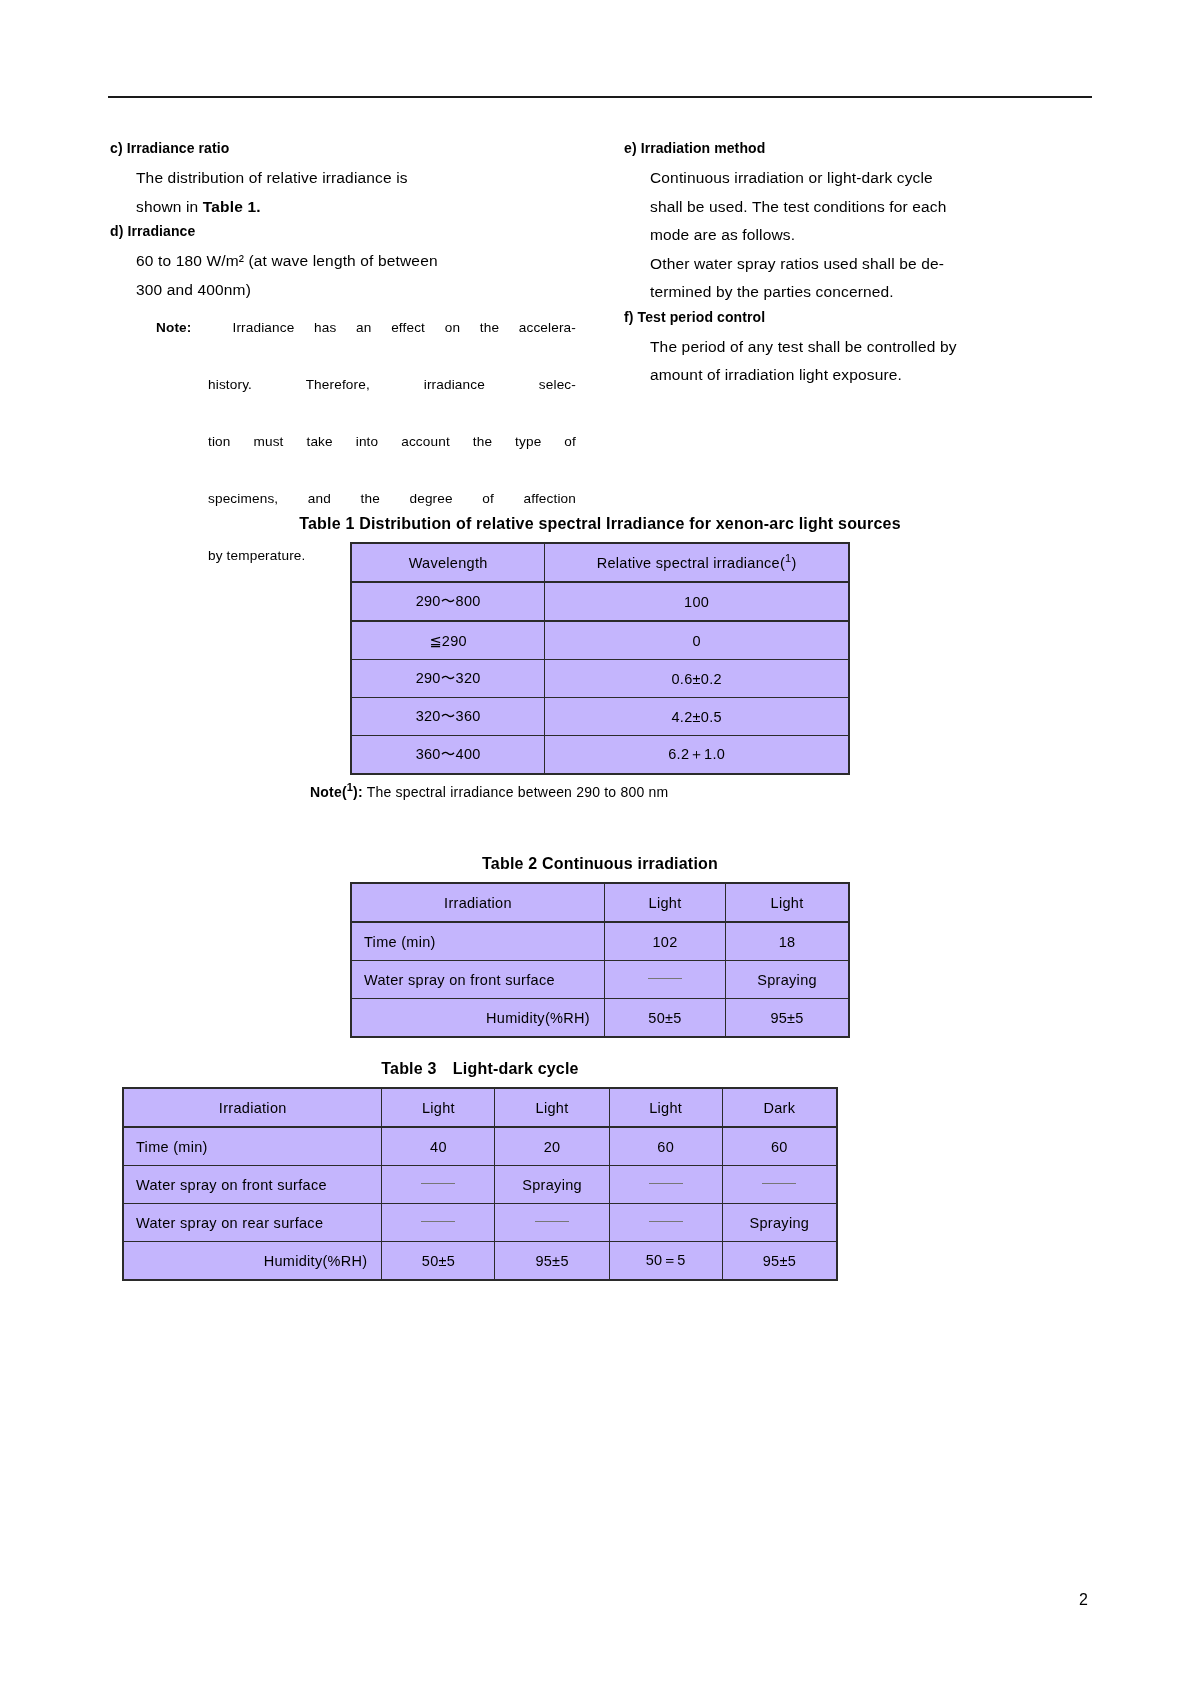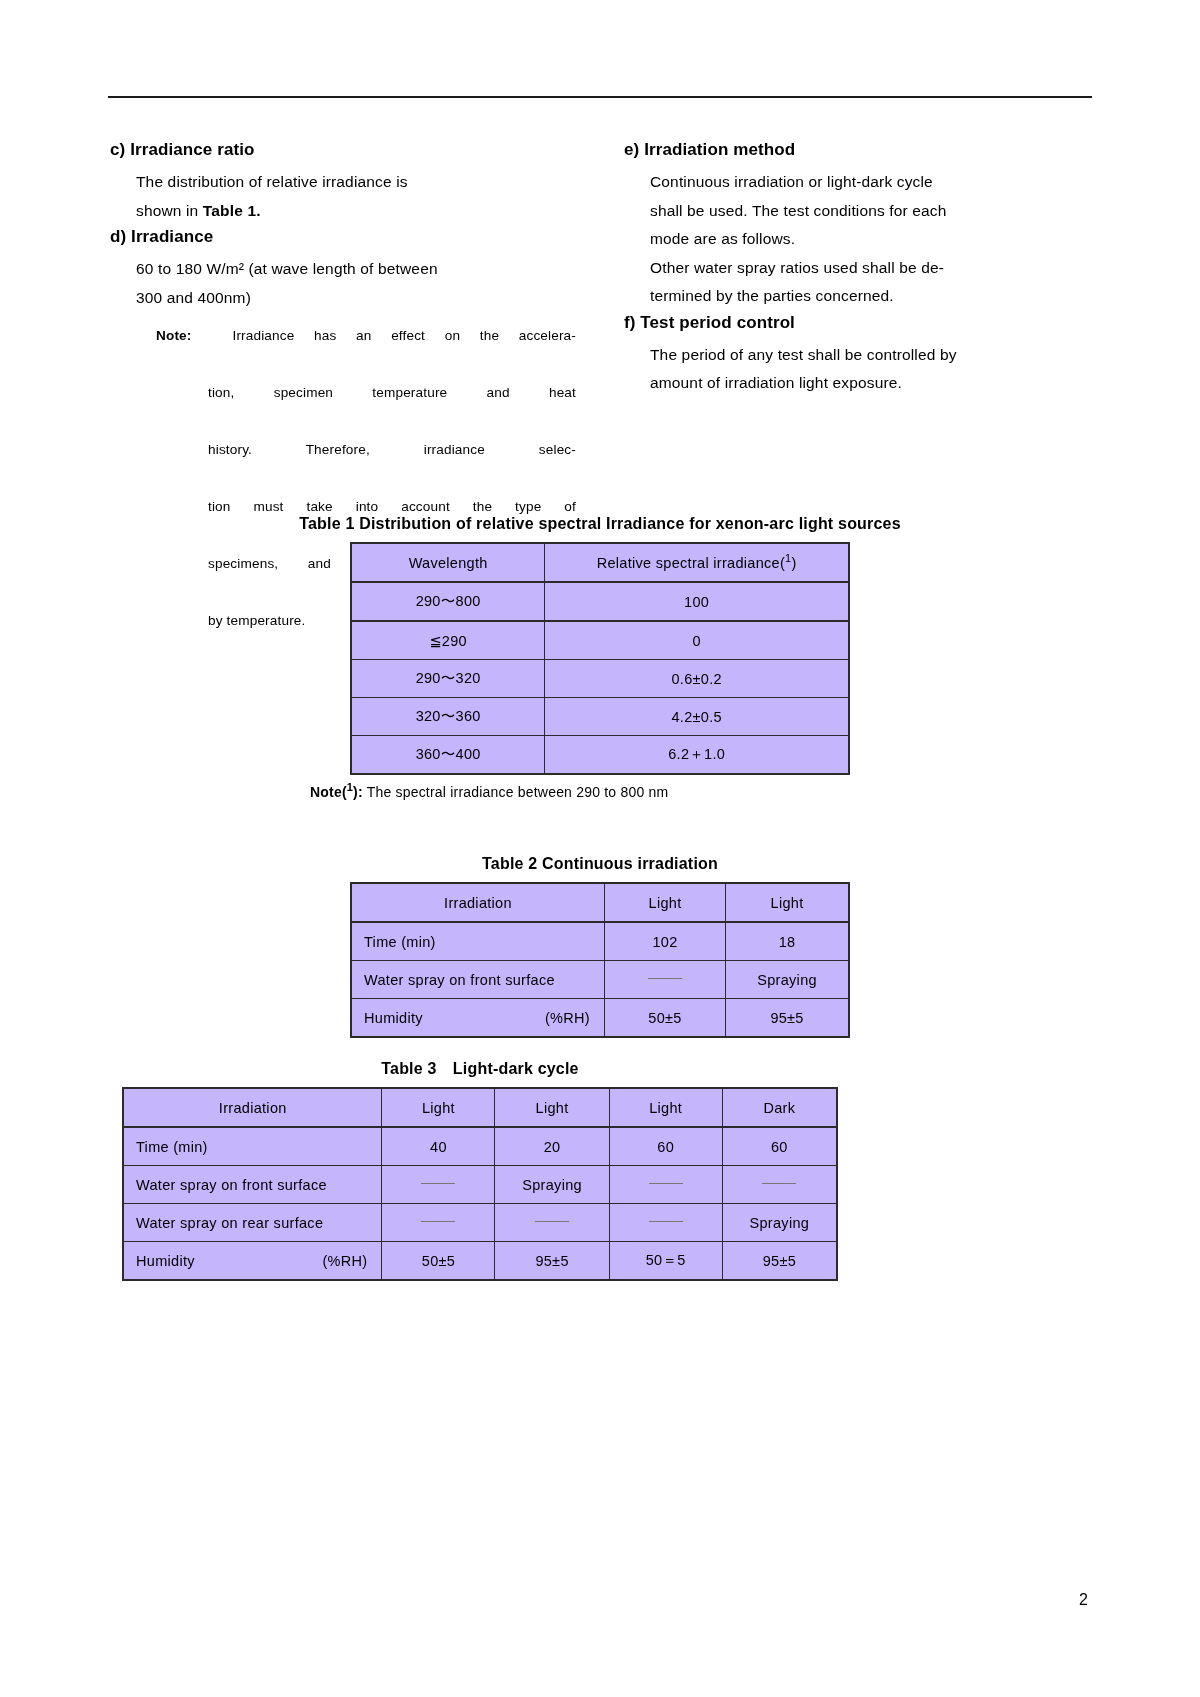--- a/index.html
+++ b/index.html
@@ -50,21 +50,21 @@
     top: 140px;
     left: 110px;
     width: 980px;
     display: flex;
     gap: 48px;
   }
   .col {
     width: 466px;
   }
   .h-item {
-    font-size: 17px;
+    font-size: 14px;
     font-weight: bold;
     margin: 0 0 8px 0;
     letter-spacing: 0.1px;
   }
   .h-item.tight { margin-top: 2px; }
   .para {
     font-size: 15.5px;
     line-height: 28.5px;
     margin: 0 0 0 26px;
     text-align: justify;
@@ -191,21 +191,21 @@
     margin: 0 auto;
     width: 500px;
     border: 2px solid #2b2b2b;
   }
   #table2 td.c1 { width: 248px; }
   #table2 td.c2 { width: 126px; }
   #table2 td.c3 { width: 126px; }
   #table2 tr.hdr td { border-bottom: 2px solid #2b2b2b; }
   .hum-cell {
     display: flex;
-    justify-content: space-between;
+    justify-content: flex-end;
     padding-right: 14px;
   }
 
   
   #table3-wrap {
     position: absolute;
     top: 1060px;
     left: 0;
     width: 960px;
   }
@@ -244,21 +244,20 @@
 
       <div class="h-item tight">d) Irradiance</div>
       <div class="para">60 to 180 W/m² (at wave length of between</div>
       <div class="para para-nojust">300 and 400nm)</div>
 
       <div class="note-block">
         <div class="note-row">
           <span class="note-label">Note:</span>
           <span class="note-text force">Irradiance has an effect on the accelera-</span>
         </div>
-        <div class="note-cont force">tion, specimen temperature and heat</div>
         <div class="note-cont force">history.   Therefore, irradiance selec-</div>
         <div class="note-cont force">tion must take into account the type of</div>
         <div class="note-cont force">specimens, and the degree of affection</div>
         <div class="note-cont">by temperature.</div>
       </div>
     </div>
 
     <div class="col">
 
       <div class="h-item">e) Irradiation method</div>

